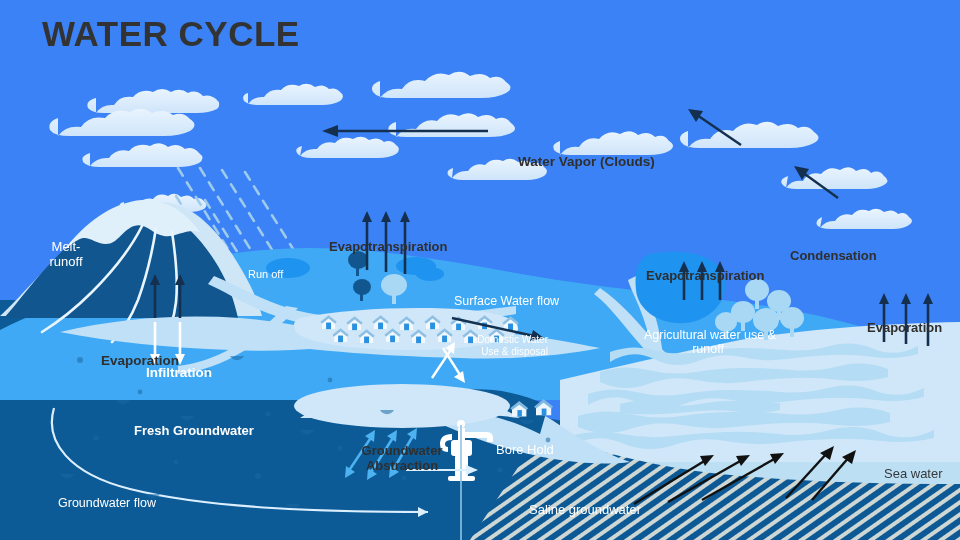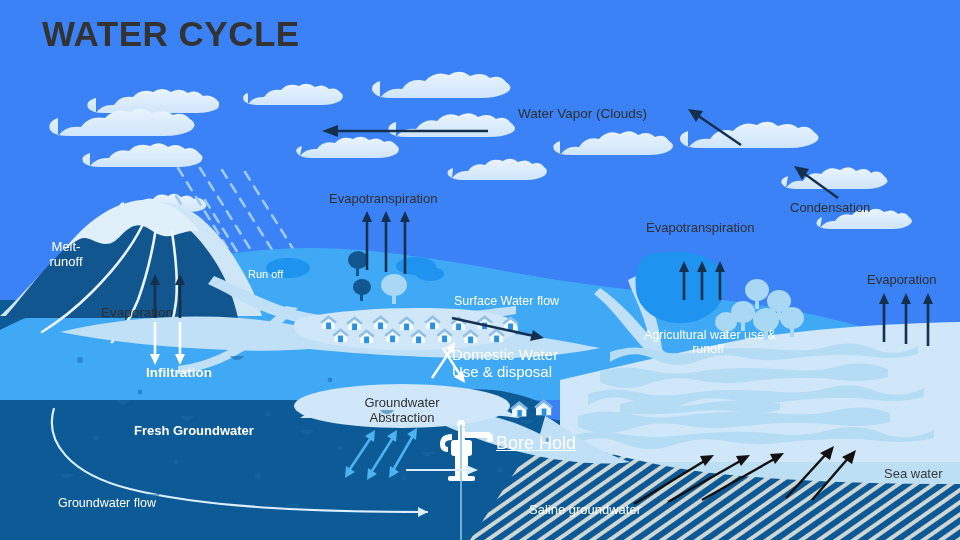--- a/index.html
+++ b/index.html
@@ -9,21 +9,21 @@
     font-family:"Liberation Sans",sans-serif;
   }
   #stage{position:relative;width:960px;height:540px;overflow:hidden;background:#3b82f6;}
   #art{position:absolute;left:0;top:0;width:960px;height:540px;}
 
   .lbl{position:absolute;white-space:pre;line-height:1.15;}
   #page-title{
     position:absolute;left:42px;top:14px;
     font-size:35px;font-weight:bold;color:#333333;letter-spacing:.5px;
   }
-  .t-dark{color:#2f2f2f;font-weight:normal;}
+  .t-dark{color:#2f2f2f;font-weight:bold;margin-top:48px;}
   .t-white{color:#ffffff;font-weight:bold;margin-left:10px;}
   .t-white-n{color:#ffffff;font-weight:normal;}
   .t-dark-n{color:#34393d;font-weight:normal;}
   .ctr{text-align:center;}
 </style>
 </head>
 <body>
 
 <div id="stage">
 
@@ -465,31 +465,31 @@
 
   <div class="lbl t-white-n ctr" style="left:36px;top:240px;font-size:13px;width:60px;">Melt-
 runoff</div>
 
   <div class="lbl t-white-n" style="left:248px;top:268px;font-size:11px;">Run off</div>
 
   <div class="lbl t-white" style="left:136px;top:365px;font-size:13.5px;">Infiltration</div>
 
   <div class="lbl t-white-n" style="left:454px;top:294px;font-size:12.5px;">Surface Water flow</div>
 
-  <div class="lbl t-white-n ctr" style="left:452px;top:346px;font-size:15px;width:96px;">Domestic Water
+  <div class="lbl t-white-n ctr" style="left:452px;top:334px;font-size:10px;width:96px;text-align:right;">Domestic Water
 Use &amp; disposal</div>
 
   <div class="lbl t-dark ctr" style="left:350px;top:396px;font-size:13px;width:104px;">Groundwater
 Abstraction</div>
 
   <div class="lbl t-white" style="left:124px;top:424px;font-size:13px;">Fresh Groundwater</div>
 
   <div class="lbl t-white-n" style="left:58px;top:496px;font-size:12.5px;">Groundwater flow</div>
 
-  <div class="lbl t-white-n" style="left:496px;top:433px;font-size:18px;text-decoration:underline;">Bore Hold</div>
+  <div class="lbl t-white-n" style="left:496px;top:443px;font-size:13px;">Bore Hold</div>
 
   <div class="lbl t-white-n" style="left:529px;top:503px;font-size:13px;">Saline groundwater</div>
 
   <div class="lbl t-dark-n" style="left:884px;top:467px;font-size:13px;">Sea water</div>
 
   <div class="lbl t-white-n ctr" style="left:644px;top:328px;font-size:12.5px;width:128px;">Agricultural water use &amp;
 runoff</div>
 
 </div>
 

